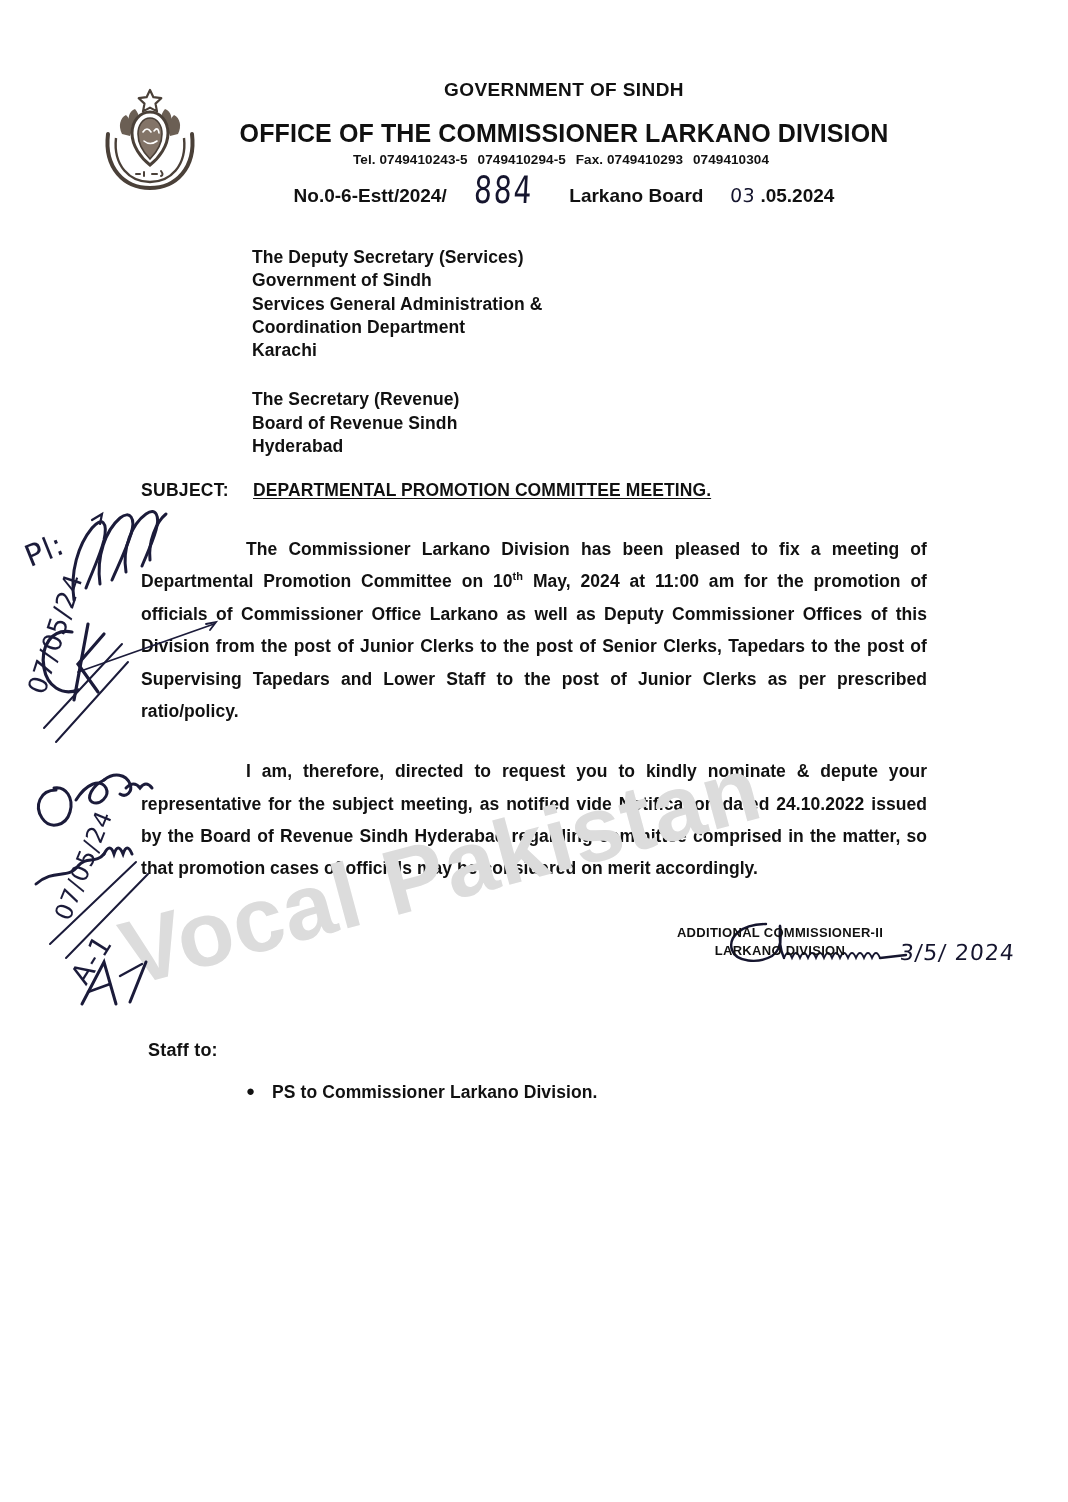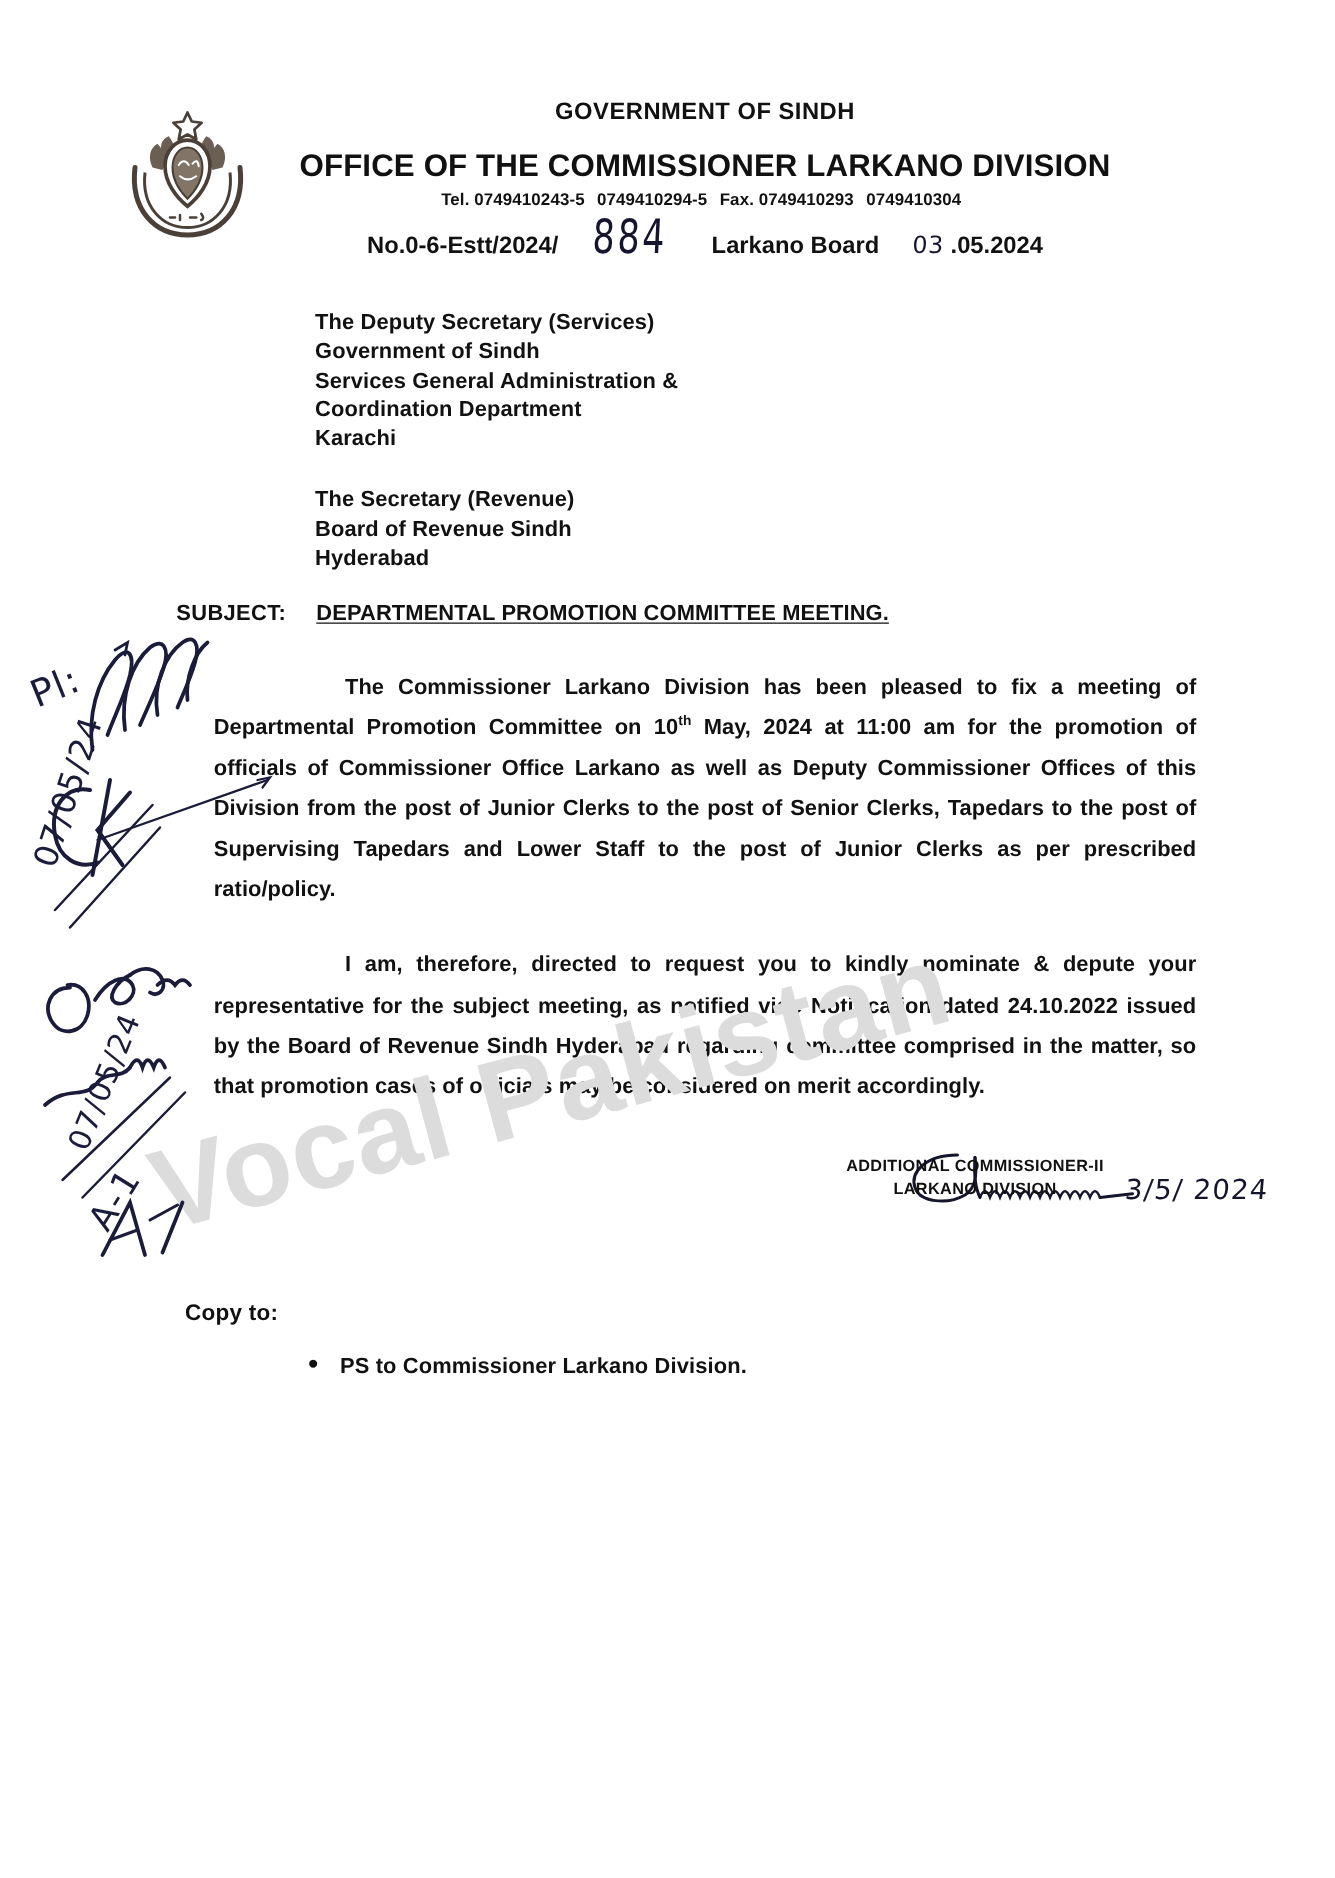--- a/index.html
+++ b/index.html
@@ -145,21 +145,20 @@
     text-underline-offset: 2px;
   }
 
   
   #body {
     position: absolute;
     left: 141px;
     top: 533px;
     width: 786px;
     z-index: 2;
-    margin-left: 30px;
   }
   .para {
     font-size: 17.5px;
     font-weight: bold;
     line-height: 1.85;
     text-align: justify;
     text-justify: inter-word;
     letter-spacing: 0.05px;
     margin: 0 0 28px 0;
   }
@@ -386,21 +385,21 @@
                  q4 -10 8 0 q4 -10 8 0 q4 -10 8 0 q4 -10 8 0 q4 -10 8 0 q4 -10 8 0" stroke-width="1.9"></path>
         <path d="M180 40 l26 -3"></path>
       </g>
     </svg>
     <div class="sign-line">ADDITIONAL COMMISSIONER-II</div>
     <div class="sign-line">LARKANO DIVISION</div>
     <div id="sign-date" class="hand">3/5/ 2024</div>
   </div>
 
   <div id="copy-block">
-    <div id="copy-label">Copy to:</div>
+    <div id="copy-label">Staff to:</div>
     <ul id="copy-list">
       <li>
         <span class="bullet">●</span>
         <span>PS to Commissioner Larkano Division.</span>
       </li>
     </ul>
   </div>
 
   <div id="margin-notes">
     <svg id="note-svg" viewBox="0 0 260 1502" aria-hidden="true">

